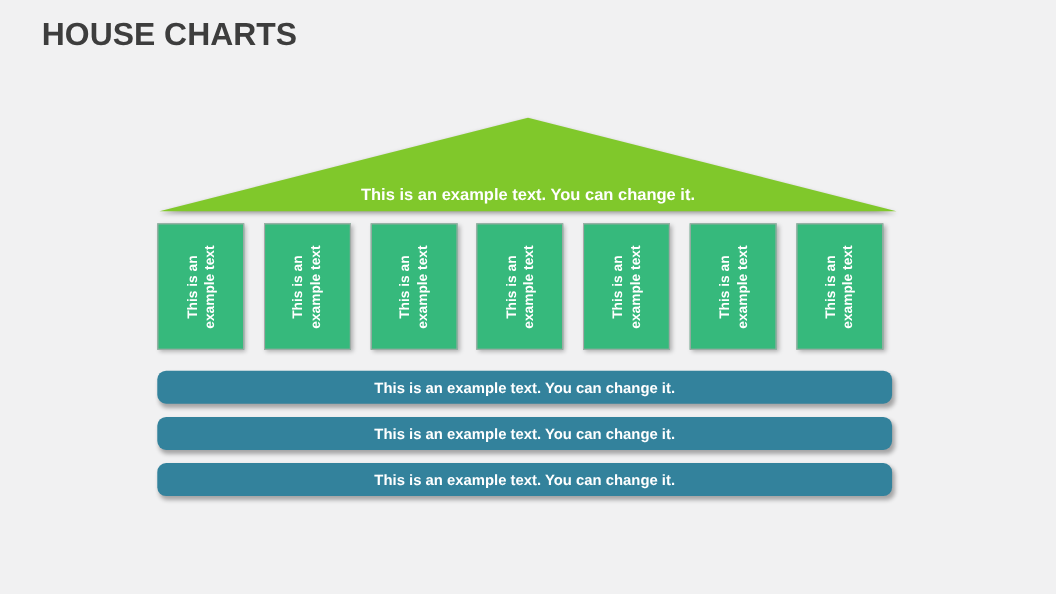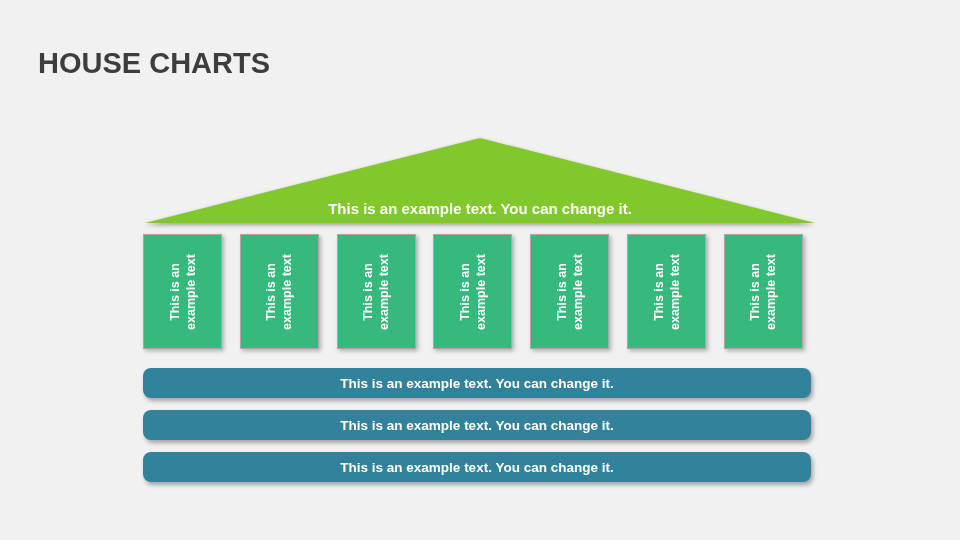--- a/index.html
+++ b/index.html
@@ -3,21 +3,21 @@
 <meta charset="utf-8">
 <style>
   html, body { margin: 0; padding: 0; }
   body {
     width: 960px; height: 540px;
     background: var(--background, #f1f1f2);
     font-family: "Liberation Sans", sans-serif;
     position: relative;
     overflow: hidden;
   }
-  .slide { position: absolute; inset: 0; margin-top: 31px; }
+  .slide { position: absolute; inset: 0; }
 
   .title {
     position: absolute;
     left: 38px; top: 16px;
     margin: 0;
     font-size: 29px;
     font-weight: 700;
     letter-spacing: 0px;
     color: var(--title-text, #3d3d3d);
   }

